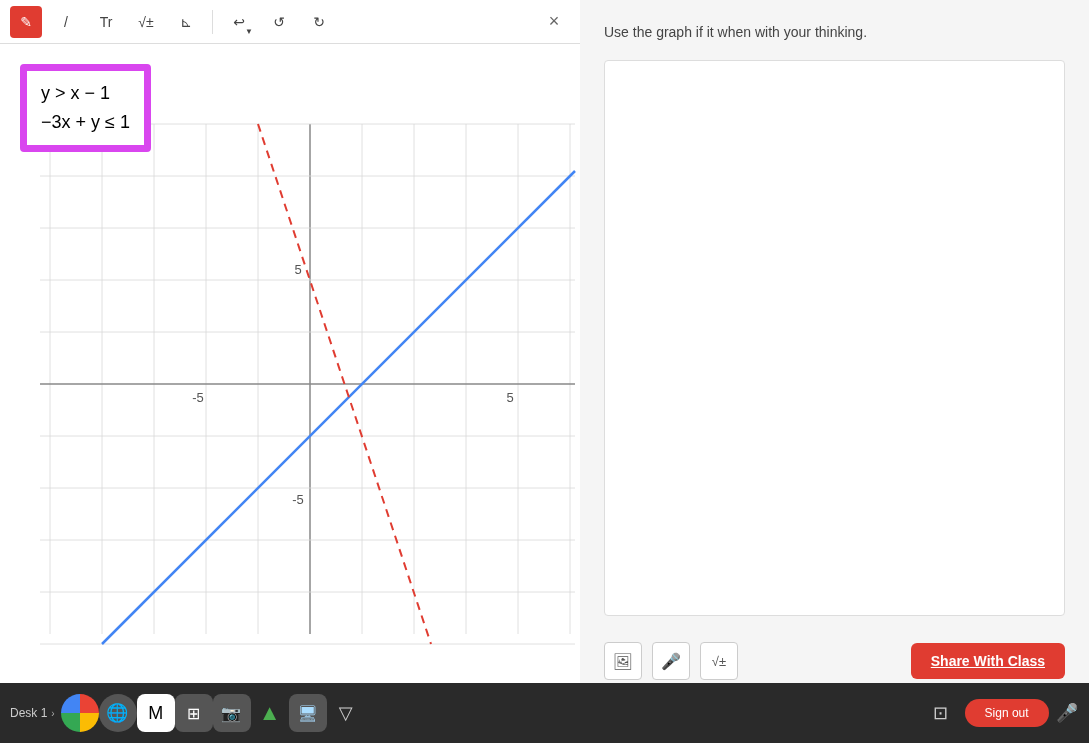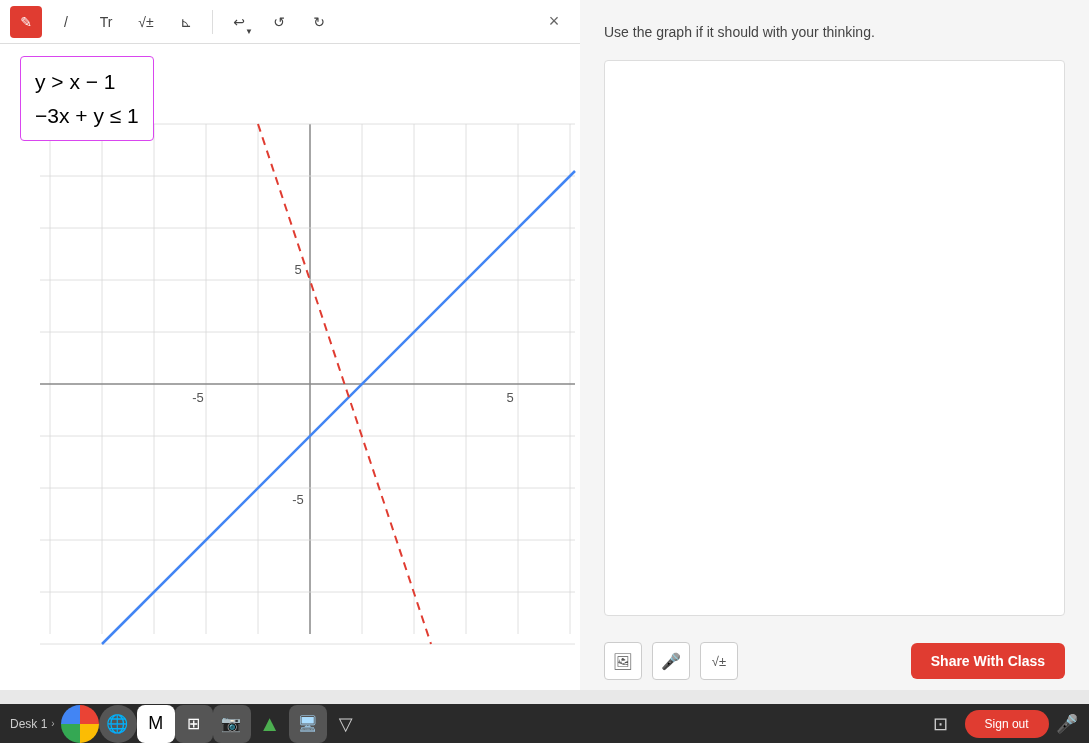--- a/index.html
+++ b/index.html
@@ -79,27 +79,27 @@
       position: relative;
       width: 580px;
       height: 646px;
       background: #fff;
       overflow: hidden;
     }
 
     
     .equation-box {
       position: absolute;
-      top: 12px;
+      top: 20px;
       left: 20px;
       background: #fff;
-      border: 1px solid #d946ef;
+      border: 7px solid #d946ef;
       border-radius: 4px;
       padding: 8px 14px;
-      font-size: 21px;
+      font-size: 18px;
       z-index: 10;
       line-height: 1.6;
     }
 
     .equation-line {
       display: block;
     }
 
     
     .graph-svg {
@@ -166,29 +166,30 @@
     .share-btn {
       margin-left: auto;
       background: #e03c31;
       color: #fff;
       border: none;
       border-radius: 6px;
       padding: 10px 20px;
       font-size: 14px;
       font-weight: 600;
       cursor: pointer;
+      text-decoration: underline;
     }
 
     
     .taskbar {
       position: absolute;
       bottom: 0;
       left: 0;
       width: 100%;
-      height: 39px;
+      height: 60px;
       background: #2a2a2a;
       display: flex;
       align-items: center;
       padding: 0 10px;
       gap: 0;
       z-index: 100;
     }
 
     .taskbar-desk {
       display: flex;
@@ -336,21 +337,21 @@
         <text x="298" y="460" font-size="13" fill="#555" text-anchor="middle">-5</text>
 
         <line x1="102" y1="600" x2="575" y2="127" stroke="#4285f4" stroke-width="2.5"></line>
 
         <line x1="258" y1="80" x2="431" y2="600" stroke="#e03c31" stroke-width="2" stroke-dasharray="8,6"></line>
       </svg>
     </div>
   </div>
 
   <div class="right-panel">
-    <p class="question-sub">Use the graph if it should with your thinking.</p>
+    <p class="question-sub">Use the graph if it when with your thinking.</p>
 
     <div class="response-area"></div>
 
     <div class="answer-toolbar">
       <button class="answer-tool-btn">
         <span>🖼</span>
       </button>
       <button class="answer-tool-btn">
         <span>🎤</span>
       </button>

